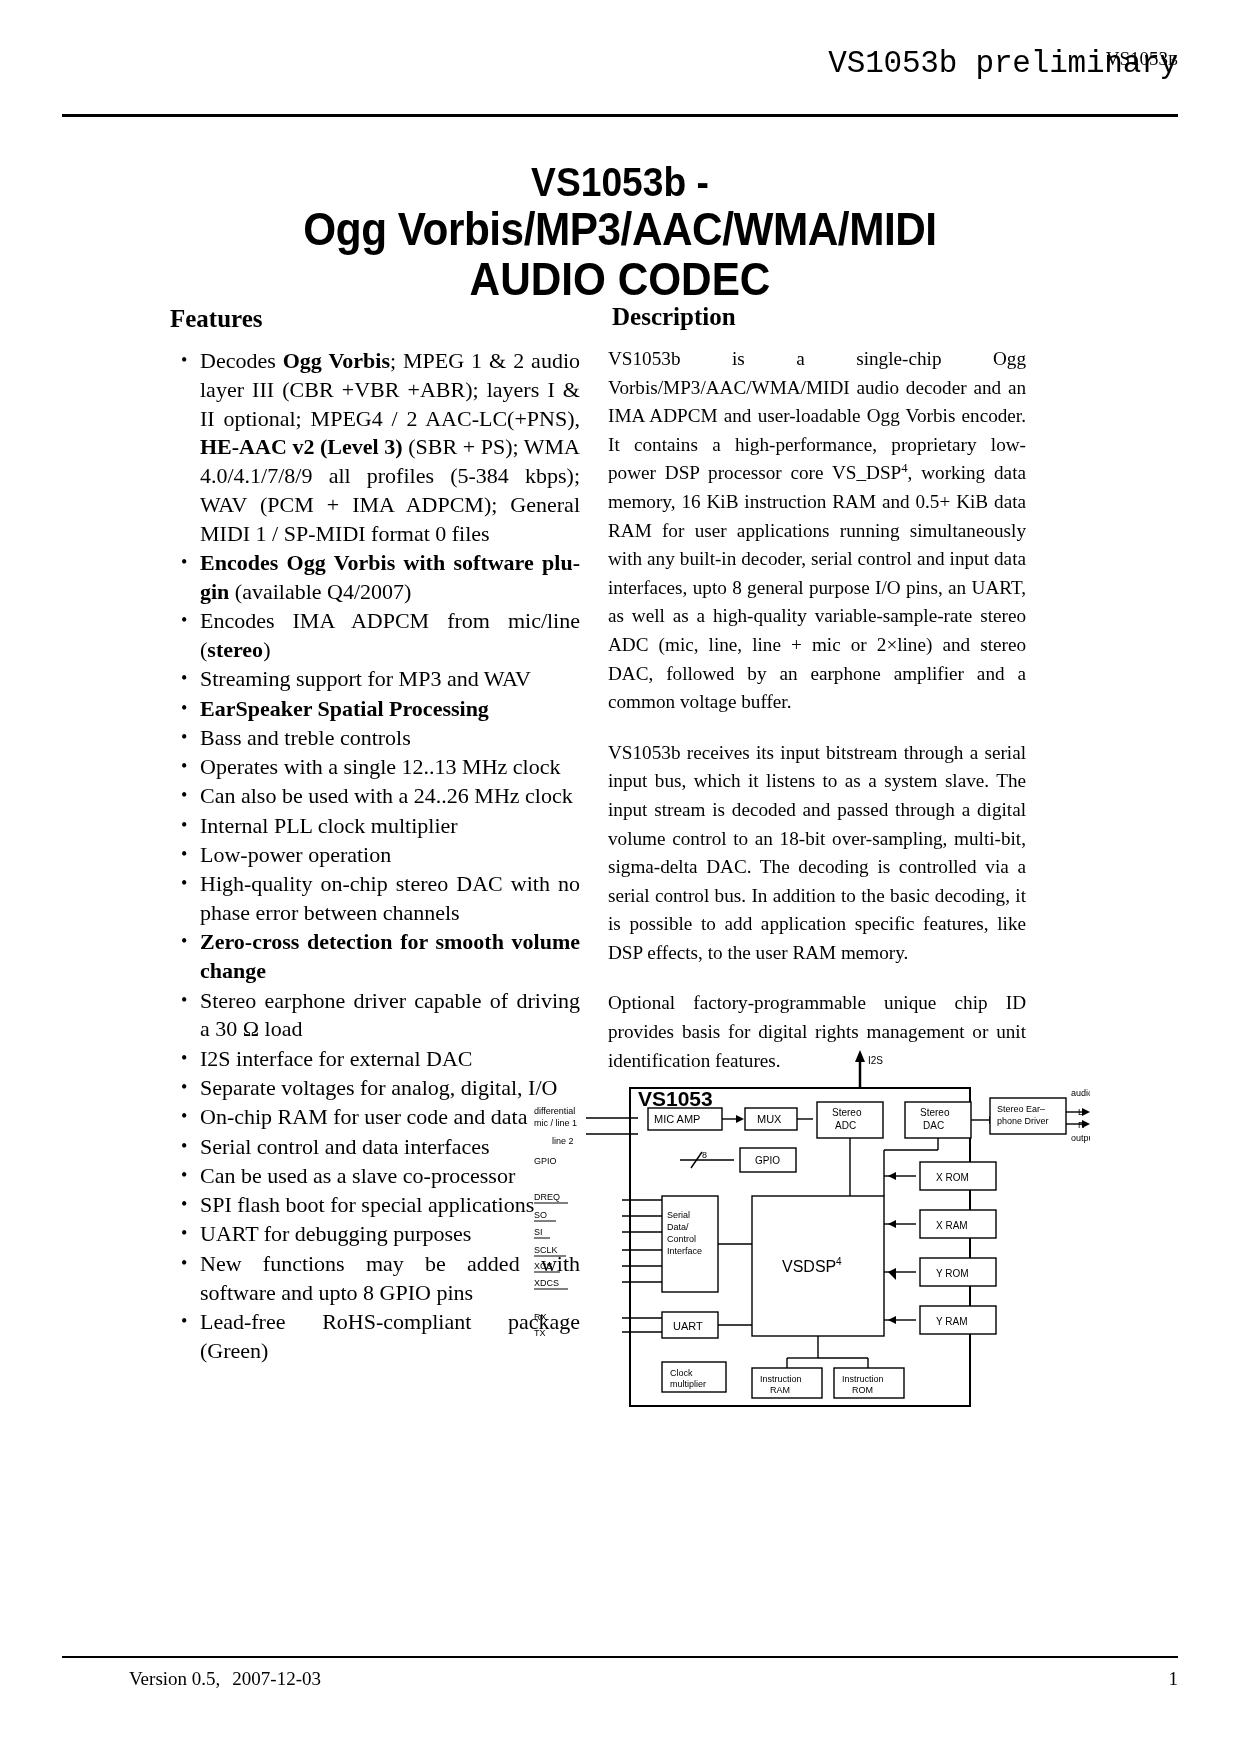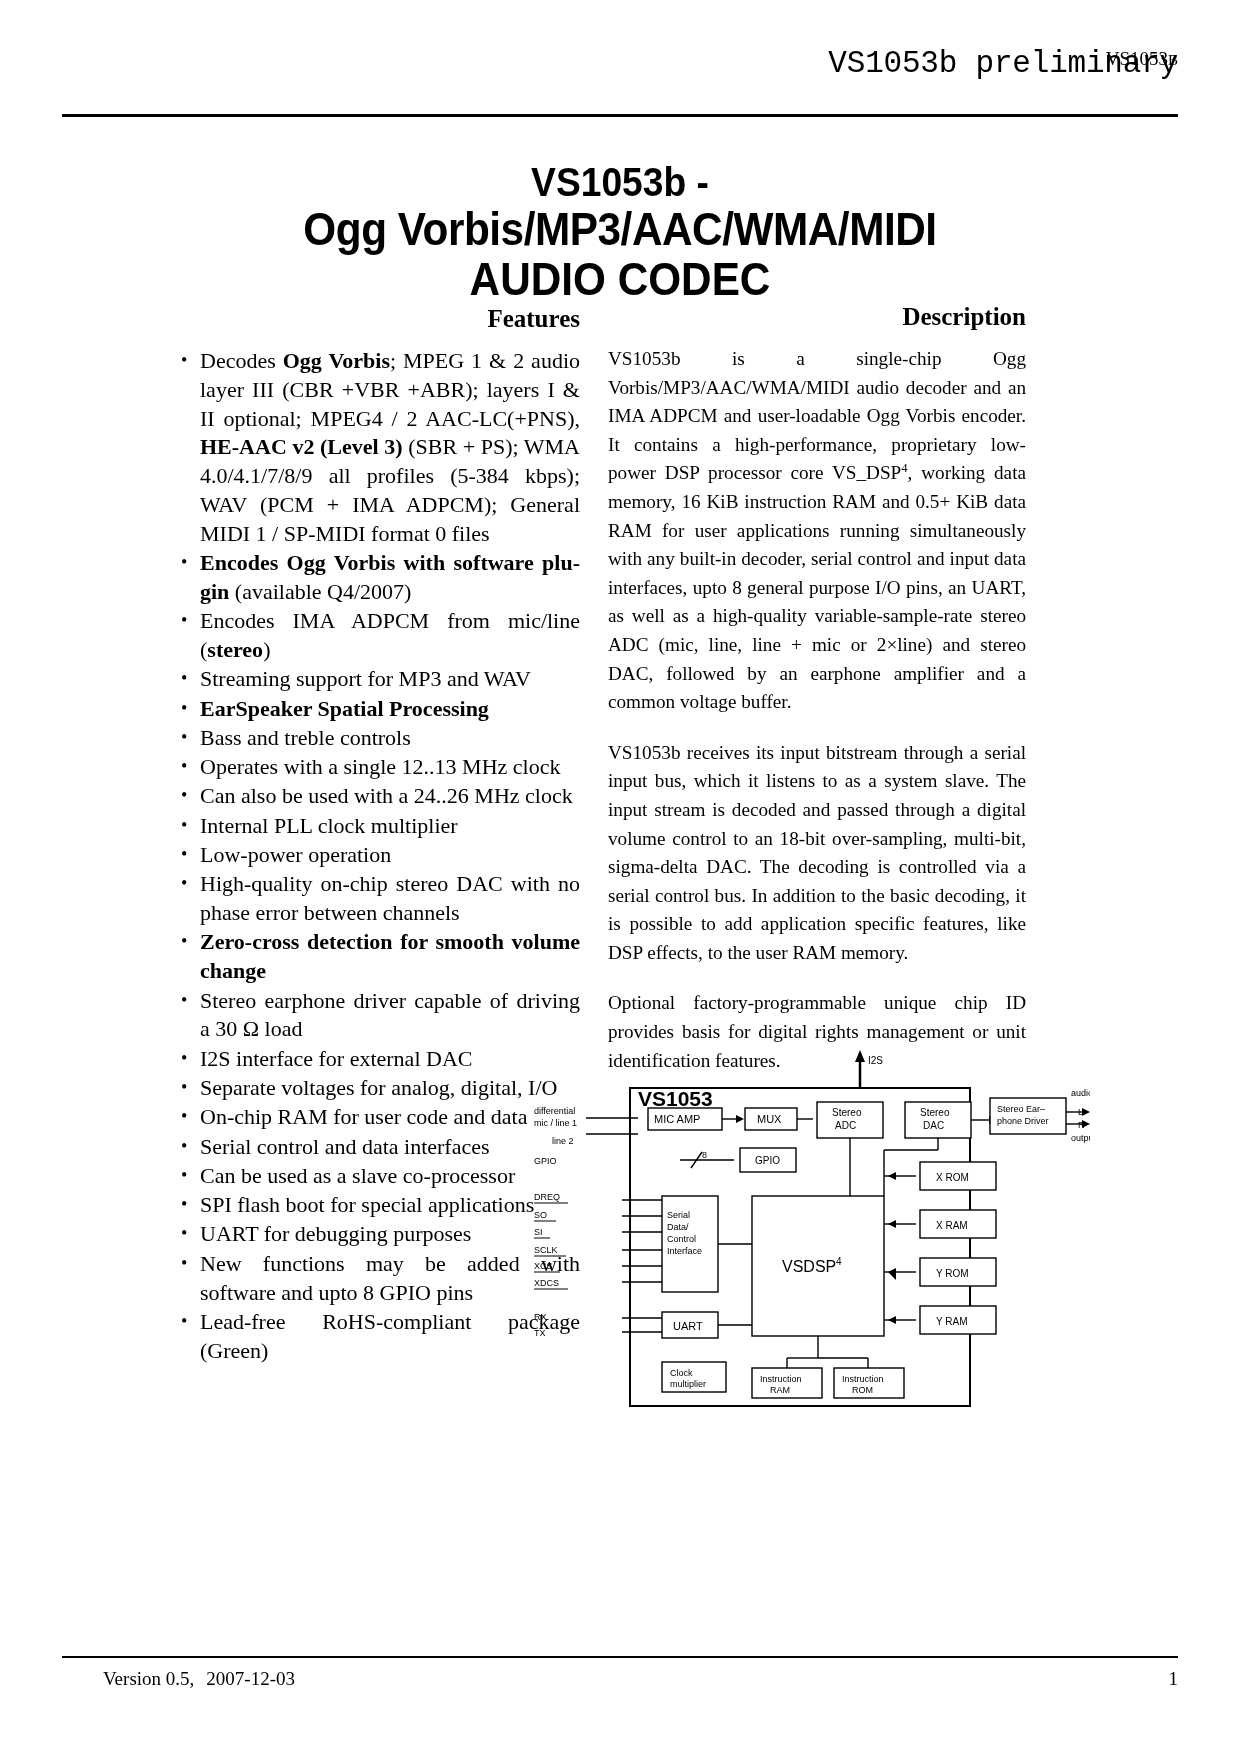--- a/index.html
+++ b/index.html
@@ -101,21 +101,20 @@
     left: 608px;
     top: 303px;
     width: 418px;
   }
 
   .section-head {
     font-family: "Liberation Serif", "DejaVu Serif", serif;
     font-weight: bold;
     font-size: 25px;
     margin: 0 0 14px 4px;
-    text-align: right;
   }
   .col-left .section-head { padding-left: 6px; }
 
   ul.features {
     list-style: none;
     margin: 0;
     padding: 0;
     font-size: 22px;
     line-height: 28.8px;
   }
@@ -155,21 +154,21 @@
   }
   .footer {
     position: absolute;
     left: 62px;
     top: 1668px;
     width: 1116px;
     font-size: 19px;
   }
   .footer-left {
     position: absolute;
-    left: 41px;
+    left: 67px;
     top: 0;
   }
   .footer-left .gap { display: inline-block; width: 12px; }
   .footer-right {
     position: absolute;
     right: 0;
     top: 0;
   }
 
   

